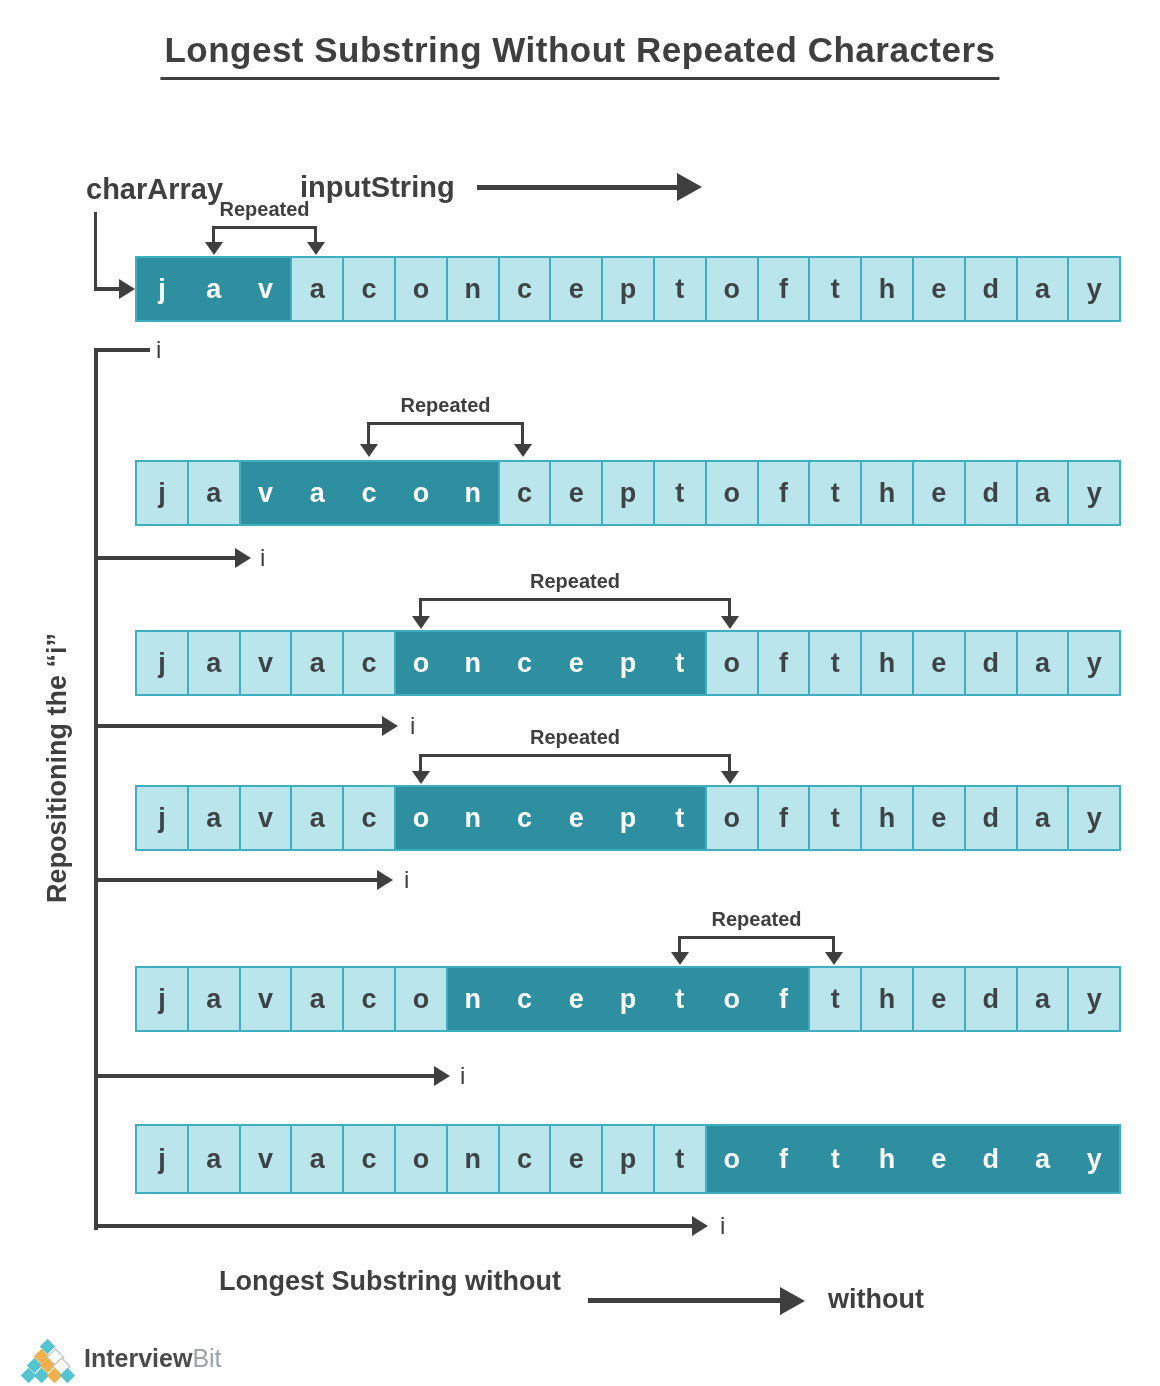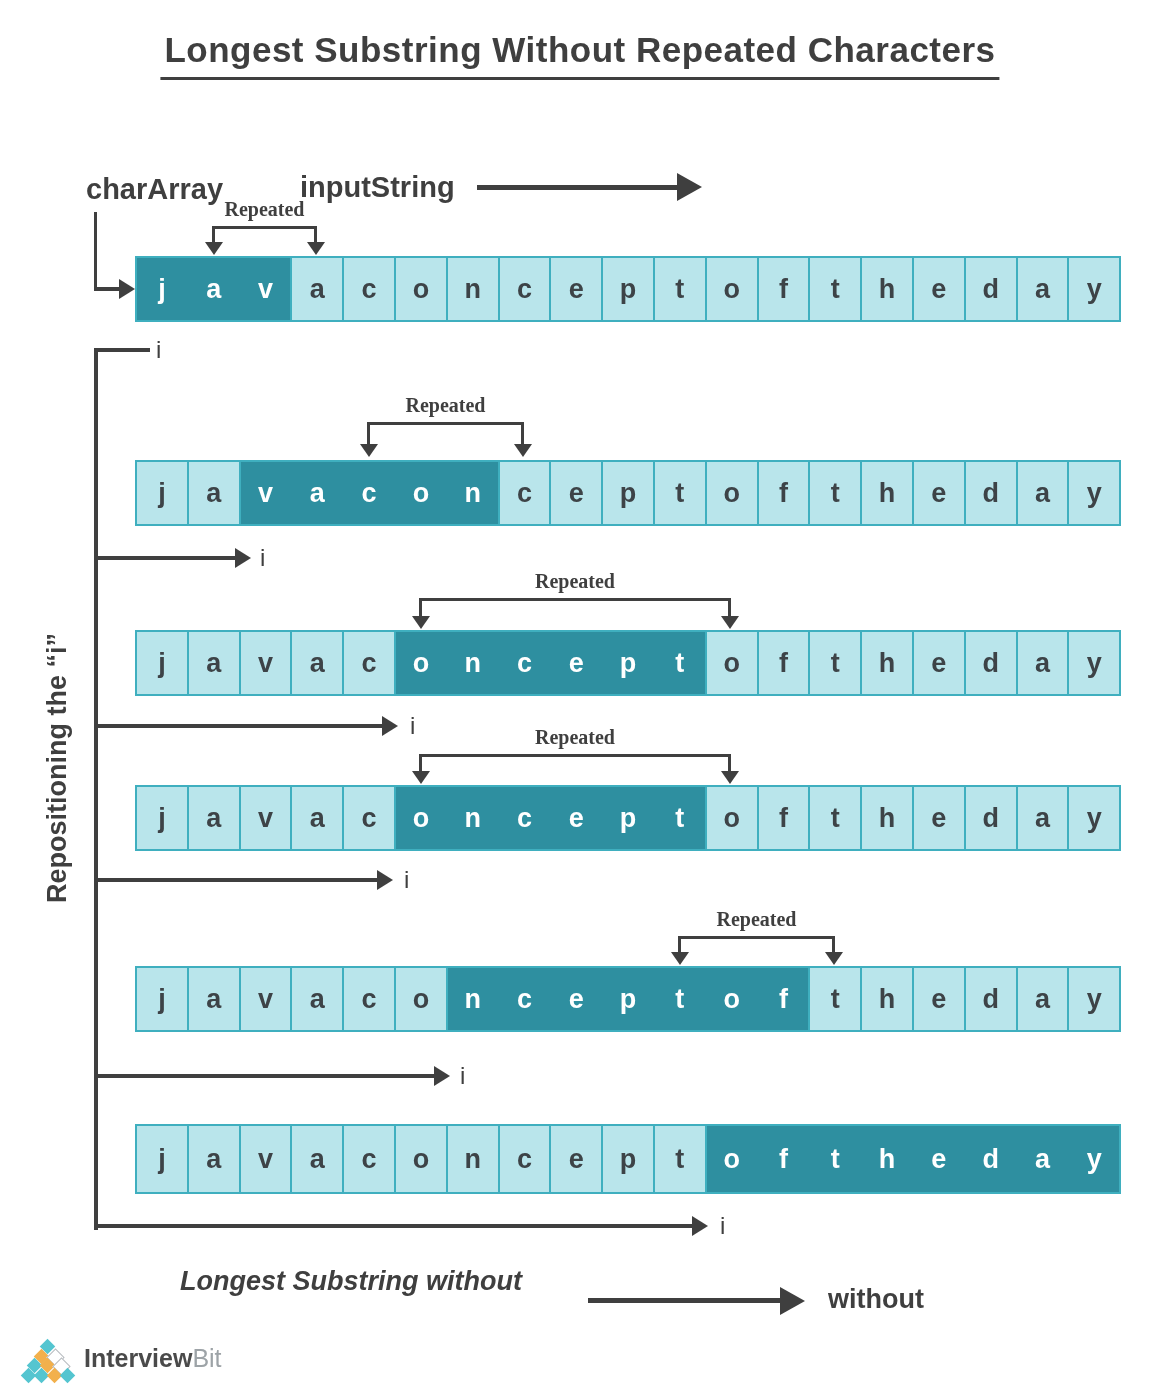--- a/index.html
+++ b/index.html
@@ -27,37 +27,37 @@
   .cell{
     flex:1;display:flex;align-items:center;justify-content:center;
     font-size:27px;font-weight:600;color:var(--letter);
     background:var(--cell-light);border-right:2px solid var(--cell-border);
   }
   .cell:last-child{border-right:none;}
   .cell.dark{background:var(--cell-dark);color:#ffffff;border-right-color:var(--cell-dark);}
   .bracket-group{position:absolute;}
   .bracket-label{
     position:absolute;top:-28px;left:50%;transform:translateX(-50%);
-    font-size:20px;font-weight:bold;color:var(--ink);white-space:nowrap;font-family:Liberation Serif, serif;
+    font-size:20px;font-weight:bold;color:var(--ink);white-space:nowrap;
   }
   .bracket-line{position:absolute;left:0;right:0;top:0;height:3px;background:var(--ink);}
   .drop{position:absolute;top:0;width:3px;background:var(--ink);height:var(--drop);}
   .drop.left{left:0;}
   .drop.right{right:0;}
   .ahead{position:absolute;top:var(--drop);width:0;height:0;
     border-left:9px solid transparent;border-right:9px solid transparent;border-top:13px solid var(--ink);}
   .ahead.left{left:-7.5px;}
   .ahead.right{right:-7.5px;}
   .i-label{position:absolute;font-size:24px;color:var(--ink);}
   .side-label{
     position:absolute;left:57px;top:768px;transform:translate(-50%,-50%) rotate(-90deg);
     font-size:27px;font-weight:bold;color:var(--ink);white-space:nowrap;
   }
-  .result-label{position:absolute;left:180px;top:1262px;width:420px;
-    font-size:27px;font-weight:bold;color:var(--ink);line-height:38px;font-style:italic;}
+  .result-label{position:absolute;left:180px;top:1262px;width:420px;text-align:center;
+    font-size:27px;font-weight:bold;color:var(--ink);line-height:38px;}
   .result-value{position:absolute;left:828px;top:1284px;font-size:27px;font-weight:bold;color:var(--ink);}
   .dia{position:absolute;width:11px;height:11px;transform:rotate(45deg);}
   .dia.teal{background:var(--logo-teal,#54c5d0);}
   .dia.orange{background:var(--logo-orange,#f2b04c);}
   .dia.white{background:#fff;border:1.5px solid #b8bcc0;}
   .brand{position:absolute;left:84px;top:1344px;font-size:25px;white-space:nowrap;}
   .brand b{color:var(--brand-dark,#4a4a4a);font-weight:bold;margin-top:22px;}
   .brand span{color:var(--brand-light,#9da3a7);font-weight:normal;}
 </style>
 </head>

